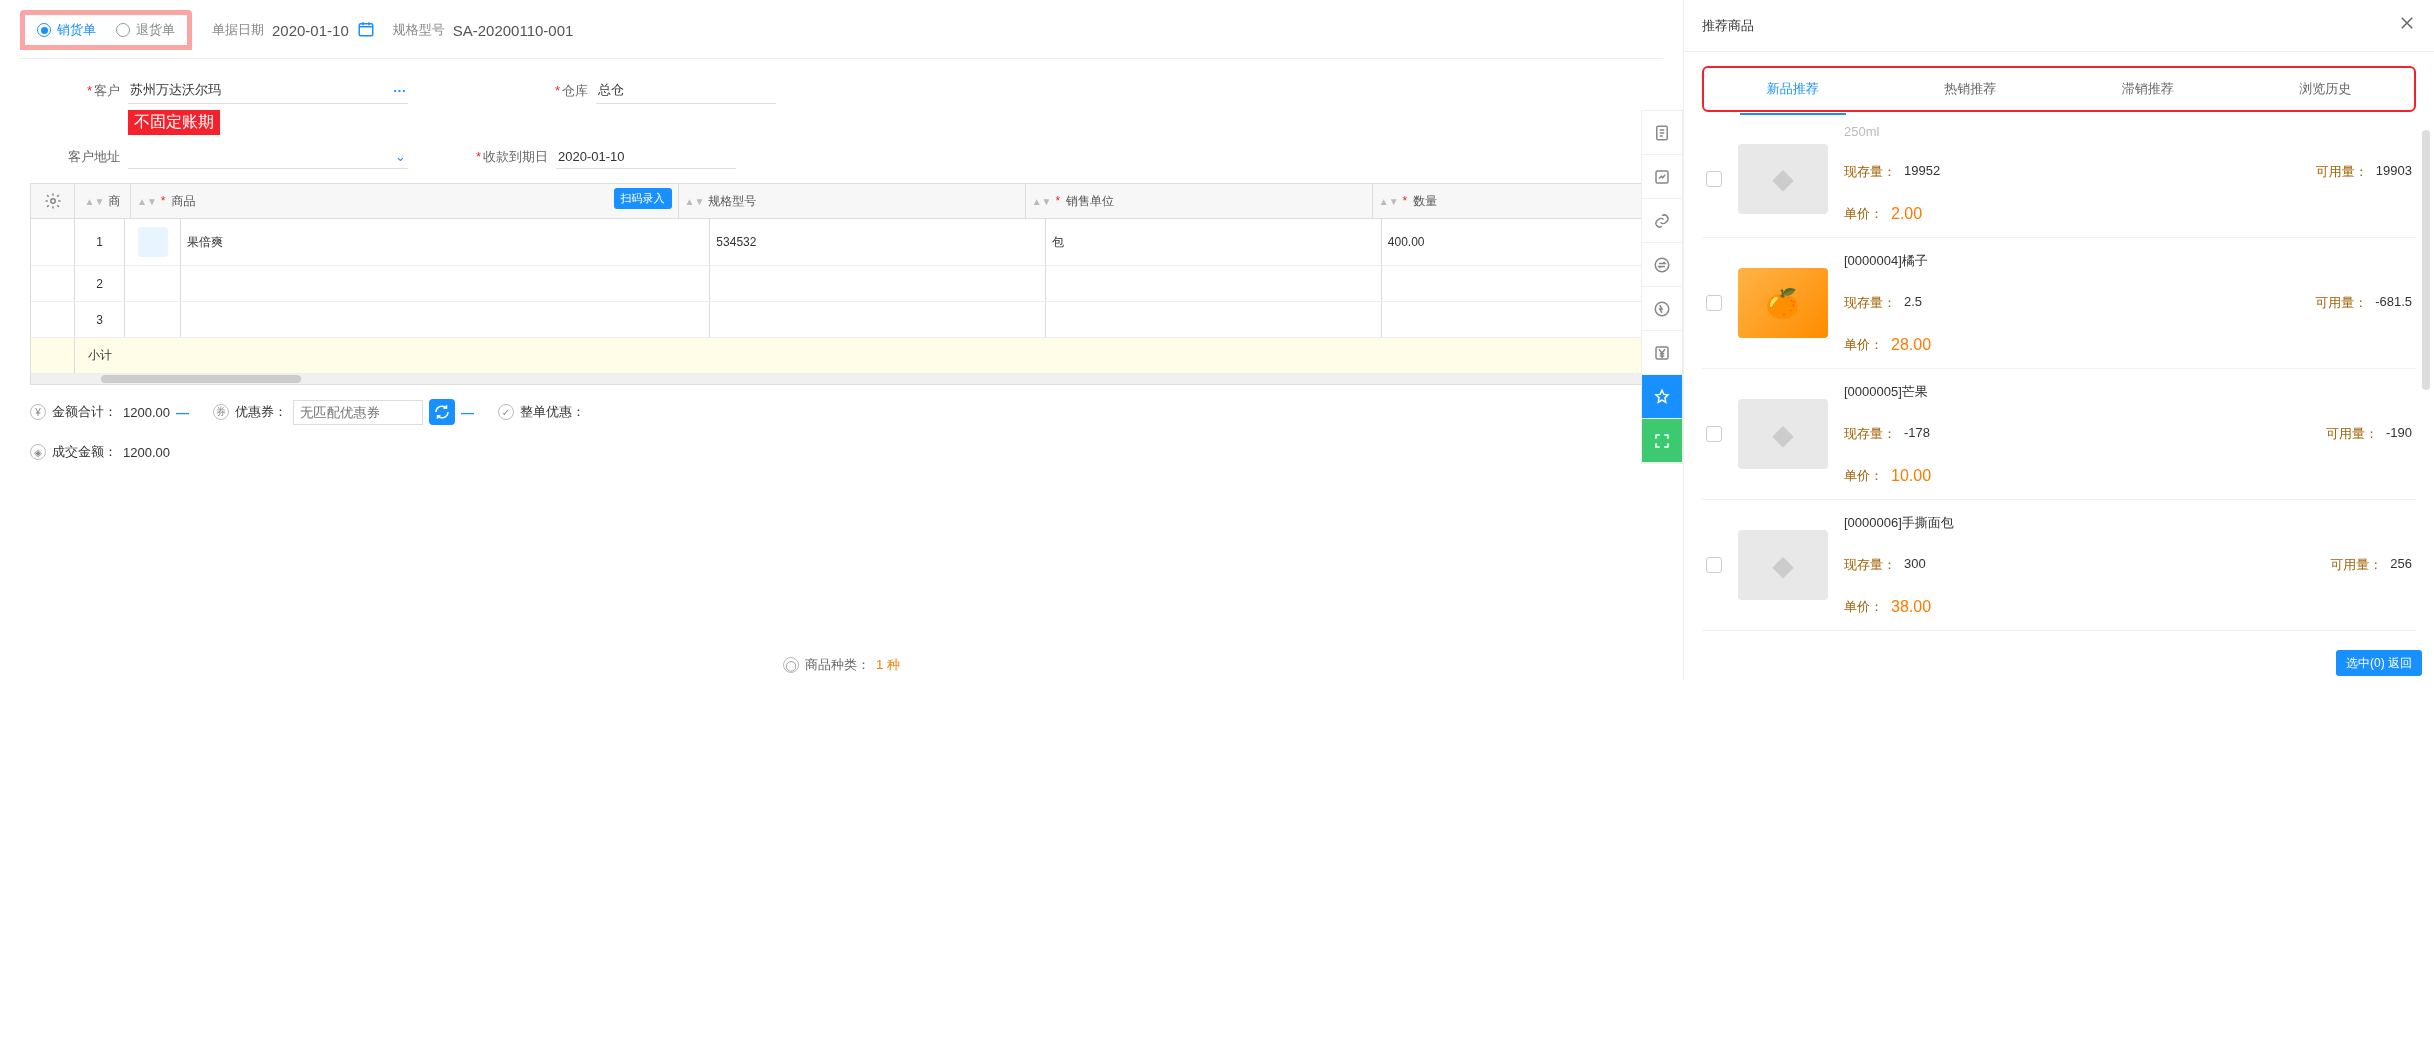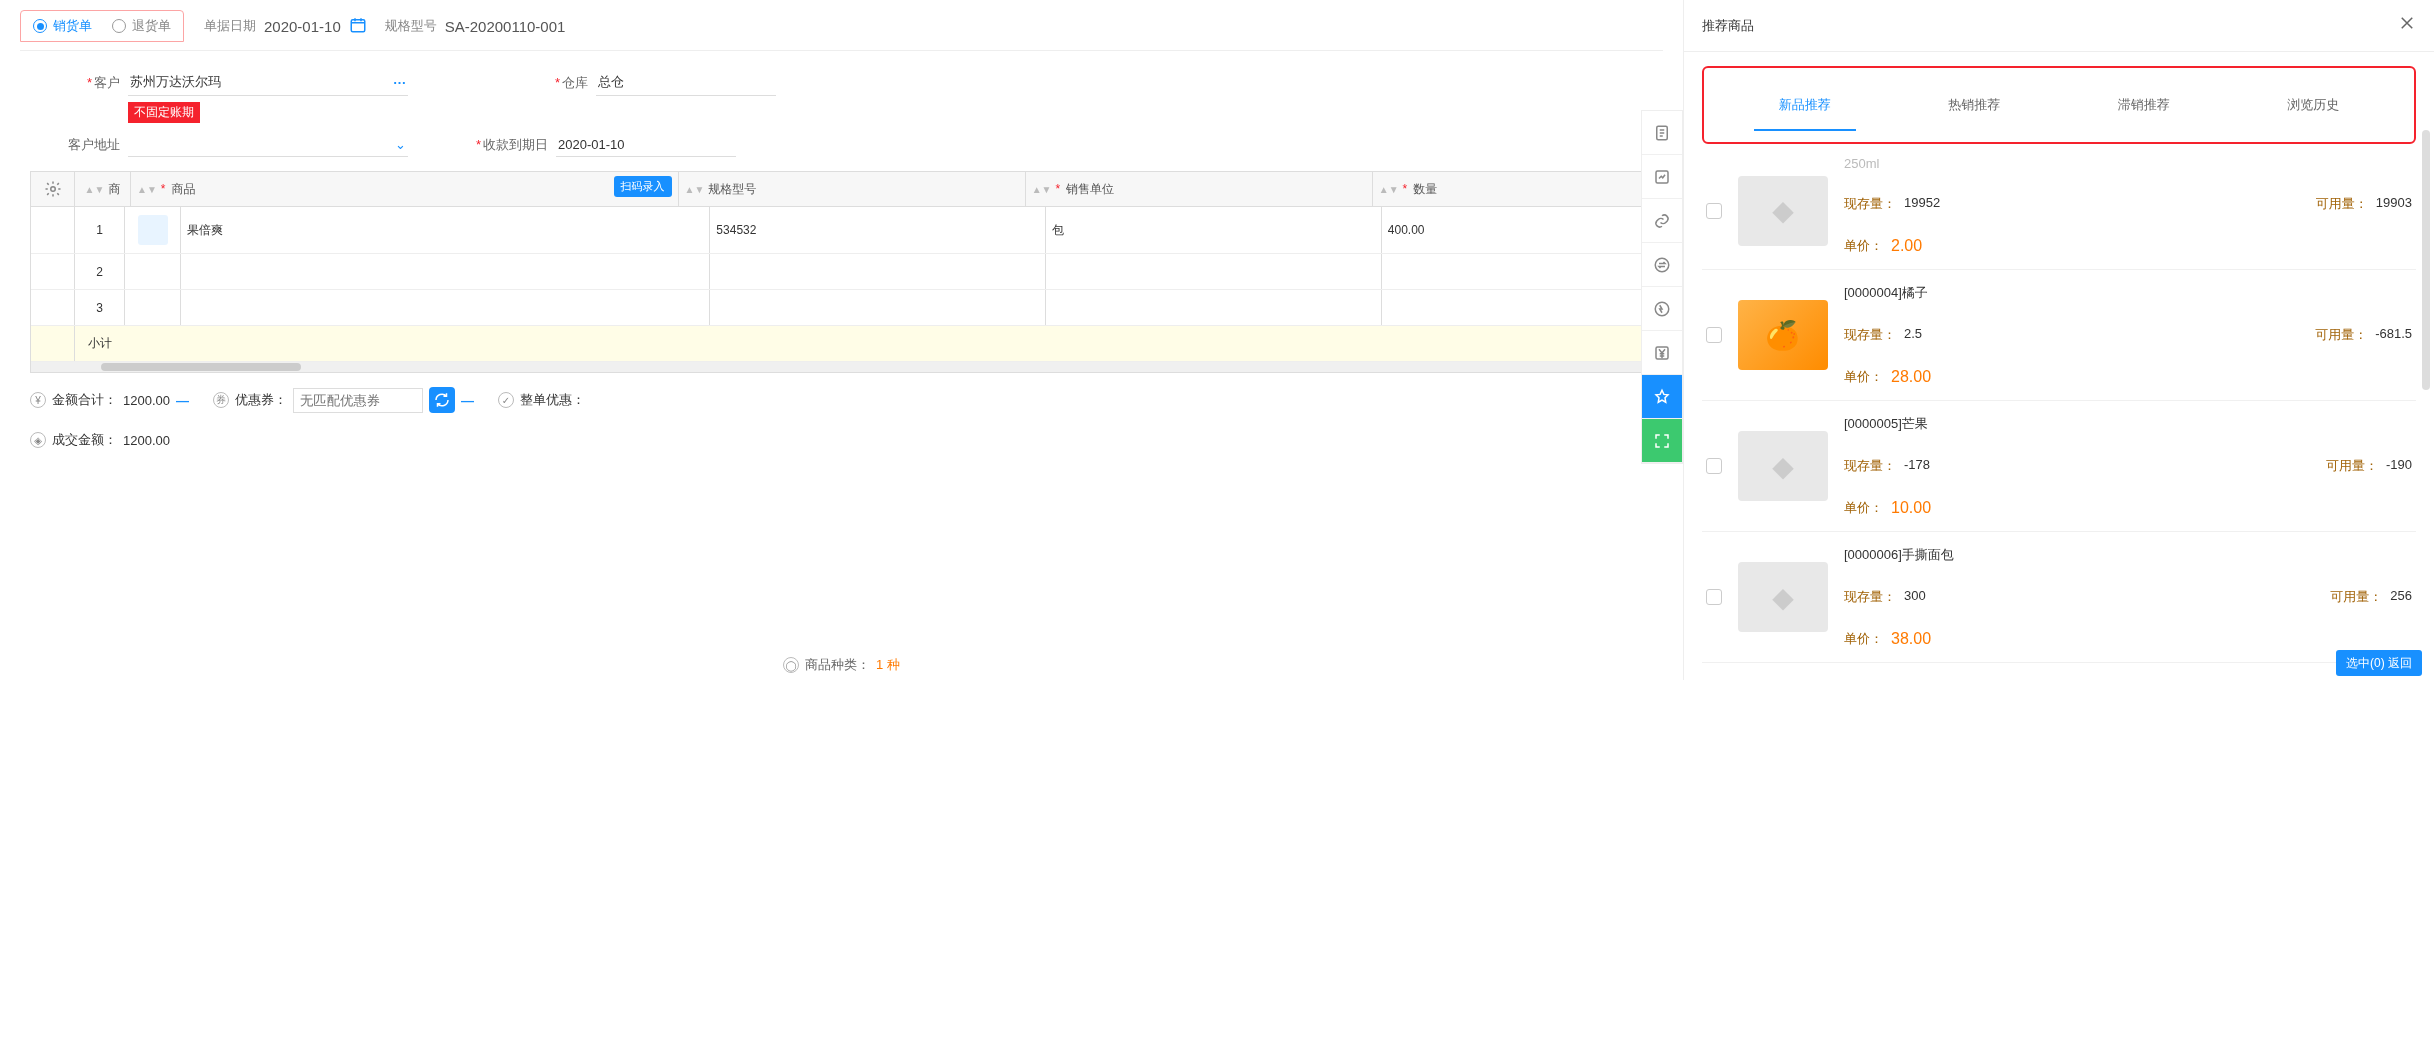--- a/index.html
+++ b/index.html
@@ -3,42 +3,42 @@
 <meta charset="utf-8">
 <style>
 * { box-sizing: border-box; margin: 0; padding: 0; }
 body { font-family: -apple-system, "Helvetica Neue", Arial, sans-serif; font-size: 13px; color: #333; background: #fff; }
 .app { display: flex; width: 100%; height: 680px; }
 .left-panel { flex: 1; padding: 10px 20px 0 20px; border-right: 1px solid #eee; position: relative; }
 .right-panel { width: 750px; display: flex; flex-direction: column; position: relative; }
 
 
 .top-row { display: flex; align-items: center; gap: 10px; border-bottom: 1px solid #eee; padding-bottom: 8px; }
-.radio-group { display: flex; gap: 20px; background: #fff; padding: 6px 12px; border: 1px solid #fca5a5; border-radius: 4px 4px 0 0; }
+.radio-group { display: flex; gap: 20px; background: #fff; padding: 6px 12px; border: 5px solid #fca5a5; border-radius: 4px 4px 0 0; }
 .radio-item { display: flex; align-items: center; gap: 6px; cursor: pointer; }
 .radio-circle { width: 14px; height: 14px; border: 1px solid #999; border-radius: 50%; display: flex; align-items: center; justify-content: center; }
 .radio-circle.checked { border-color: #1890ff; }
 .radio-dot { width: 7px; height: 7px; background: #1890ff; border-radius: 50%; }
 .radio-label { color: #888; }
 .radio-item.active .radio-label { color: #1890ff; }
 .doc-meta { display: flex; align-items: center; gap: 8px; margin-left: 10px; color: #555; }
 .doc-meta .lbl { color: #888; }
 .cal-icon { color: #1890ff; }
 
 
 .form-area { padding: 18px 10px 10px 10px; }
 .form-row { display: flex; align-items: center; margin-bottom: 14px; gap: 30px; }
 .field { display: flex; align-items: center; gap: 8px; }
 .field-label { width: 90px; text-align: right; color: #666; }
 .req { color: #f5222d; margin-right: 2px; }
 .field-value { min-width: 180px; border-bottom: 1px solid #ddd; padding: 4px 2px; color: #333; display: flex; align-items: center; justify-content: space-between; }
 .field-value.wide { min-width: 280px; }
 .ellipsis-btn { color: #1890ff; cursor: pointer; font-weight: bold; }
 .chevron { color: #1890ff; }
-.tag-red { background: #f5222d; color: #fff; font-size: 12px; padding: 2px 6px; margin-left: 98px; display: inline-block; }
+.tag-red { background: #f5222d; color: #fff; font-size: 16px; padding: 2px 6px; margin-left: 98px; display: inline-block; }
 
 
 .grid { border: 1px solid #ddd; margin-top: 6px; }
 .grid-header { display: flex; background: #f7f7f7; border-bottom: 1px solid #ddd; }
 .gh-cell, .gr-cell { border-right: 1px solid #ddd; padding: 8px 6px; display: flex; align-items: center; gap: 4px; font-size: 12px; color: #555; }
 .gh-cell .sort { color: #bbb; font-size: 10px; display: flex; flex-direction: column; line-height: 5px; }
 .col-gear { width: 44px; justify-content: center; }
 .col-no { width: 50px; justify-content: center; }
 .col-img { width: 56px; justify-content: center; }
 .col-name { flex: 1.6; position: relative; }
@@ -68,21 +68,21 @@
 
 .side-toolbar { position: absolute; right: 0; top: 110px; display: flex; flex-direction: column; border: 1px solid #eee; background: #fff; z-index: 5; }
 .side-toolbar .tool { width: 40px; height: 44px; display: flex; align-items: center; justify-content: center; color: #888; border-bottom: 1px solid #f0f0f0; cursor: pointer; }
 .side-toolbar .tool.active { background: #1890ff; color: #fff; }
 .side-toolbar .tool.green { background: #3cc96f; color: #fff; }
 
 
 .rp-header { padding: 14px 18px; border-bottom: 1px solid #eee; display: flex; justify-content: space-between; align-items: center; }
 .rp-title { font-weight: 500; color: #333; }
 .close-x { cursor: pointer; font-size: 18px; color: #666; }
-.rp-tabs { display: flex; margin: 14px 18px 0 18px; border: 2px solid #f5222d; border-radius: 6px; padding: 16px; align-items: center; }
+.rp-tabs { display: flex; margin: 14px 18px 0 18px; border: 2px solid #f5222d; border-radius: 6px; padding: 0; align-items: center; }
 .rp-tab { flex: 1; text-align: center; padding: 12px 0; color: #666; cursor: pointer; position: relative; }
 .rp-tab.active { color: #1890ff; }
 .rp-tab.active::after { content: ''; position: absolute; bottom: -5px; left: 20%; right: 20%; height: 2px; background: #1890ff; }
 
 .rp-list { flex: 1; overflow: hidden; padding: 8px 18px; }
 .rp-item { display: flex; align-items: center; gap: 16px; padding: 14px 4px; border-bottom: 1px solid #f0f0f0; }
 .rp-check { width: 16px; height: 16px; border: 1px solid #ccc; border-radius: 3px; }
 .rp-thumb { width: 90px; height: 70px; background: #e8e8e8; border-radius: 4px; display: flex; align-items: center; justify-content: center; color: #ccc; font-size: 28px; }
 .rp-thumb.orange-img { background: linear-gradient(135deg, #ffb347, #ff8c00); }
 .rp-info { flex: 1; display: flex; flex-direction: column; gap: 24px; }

